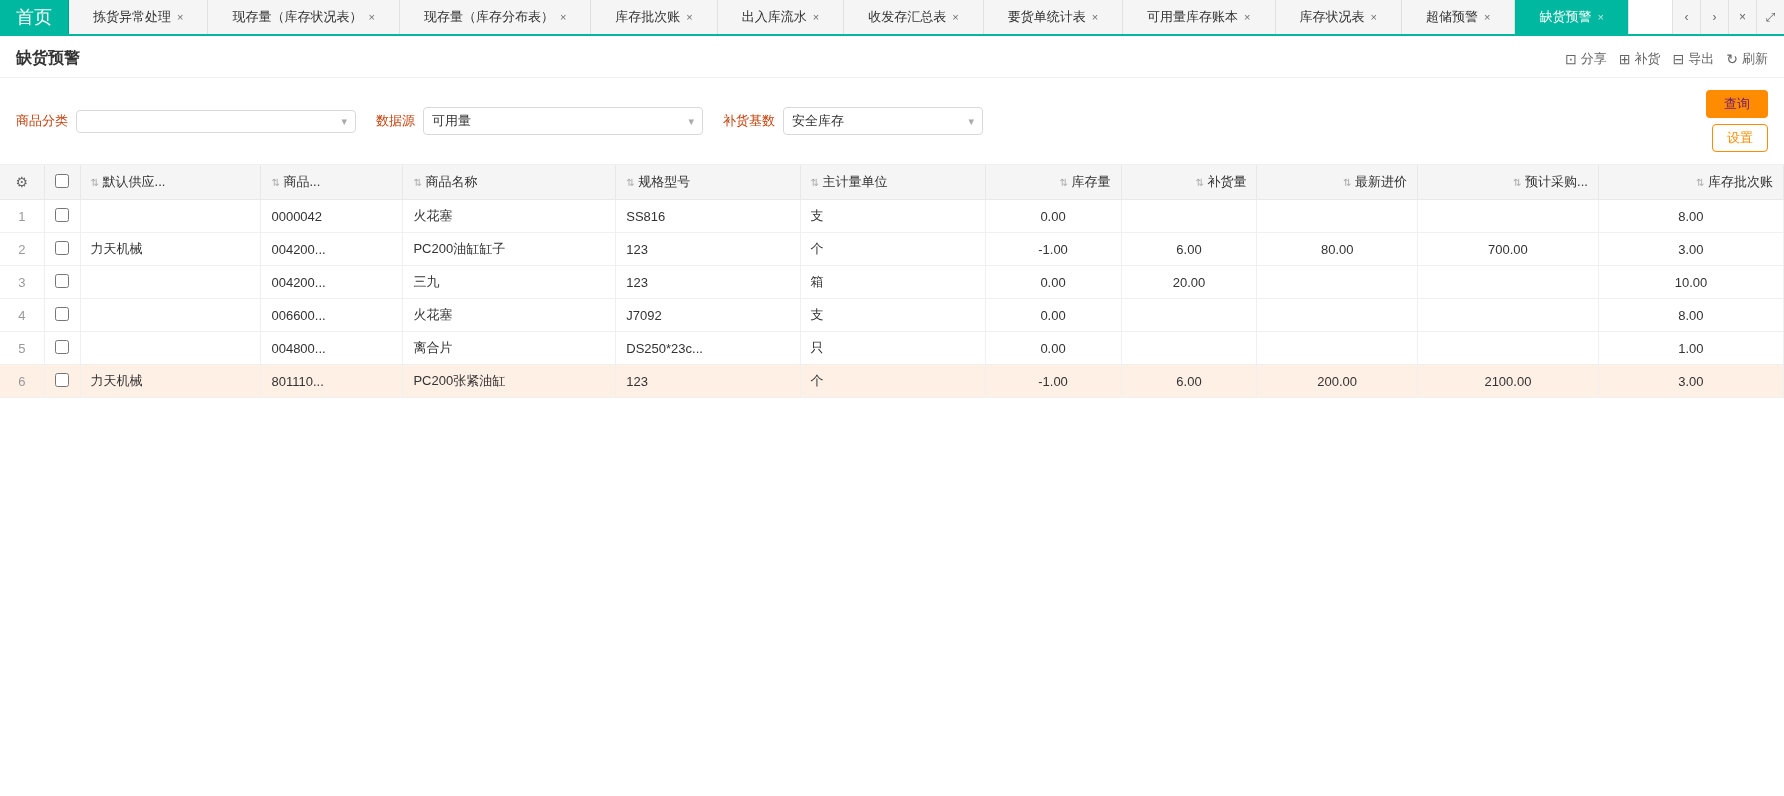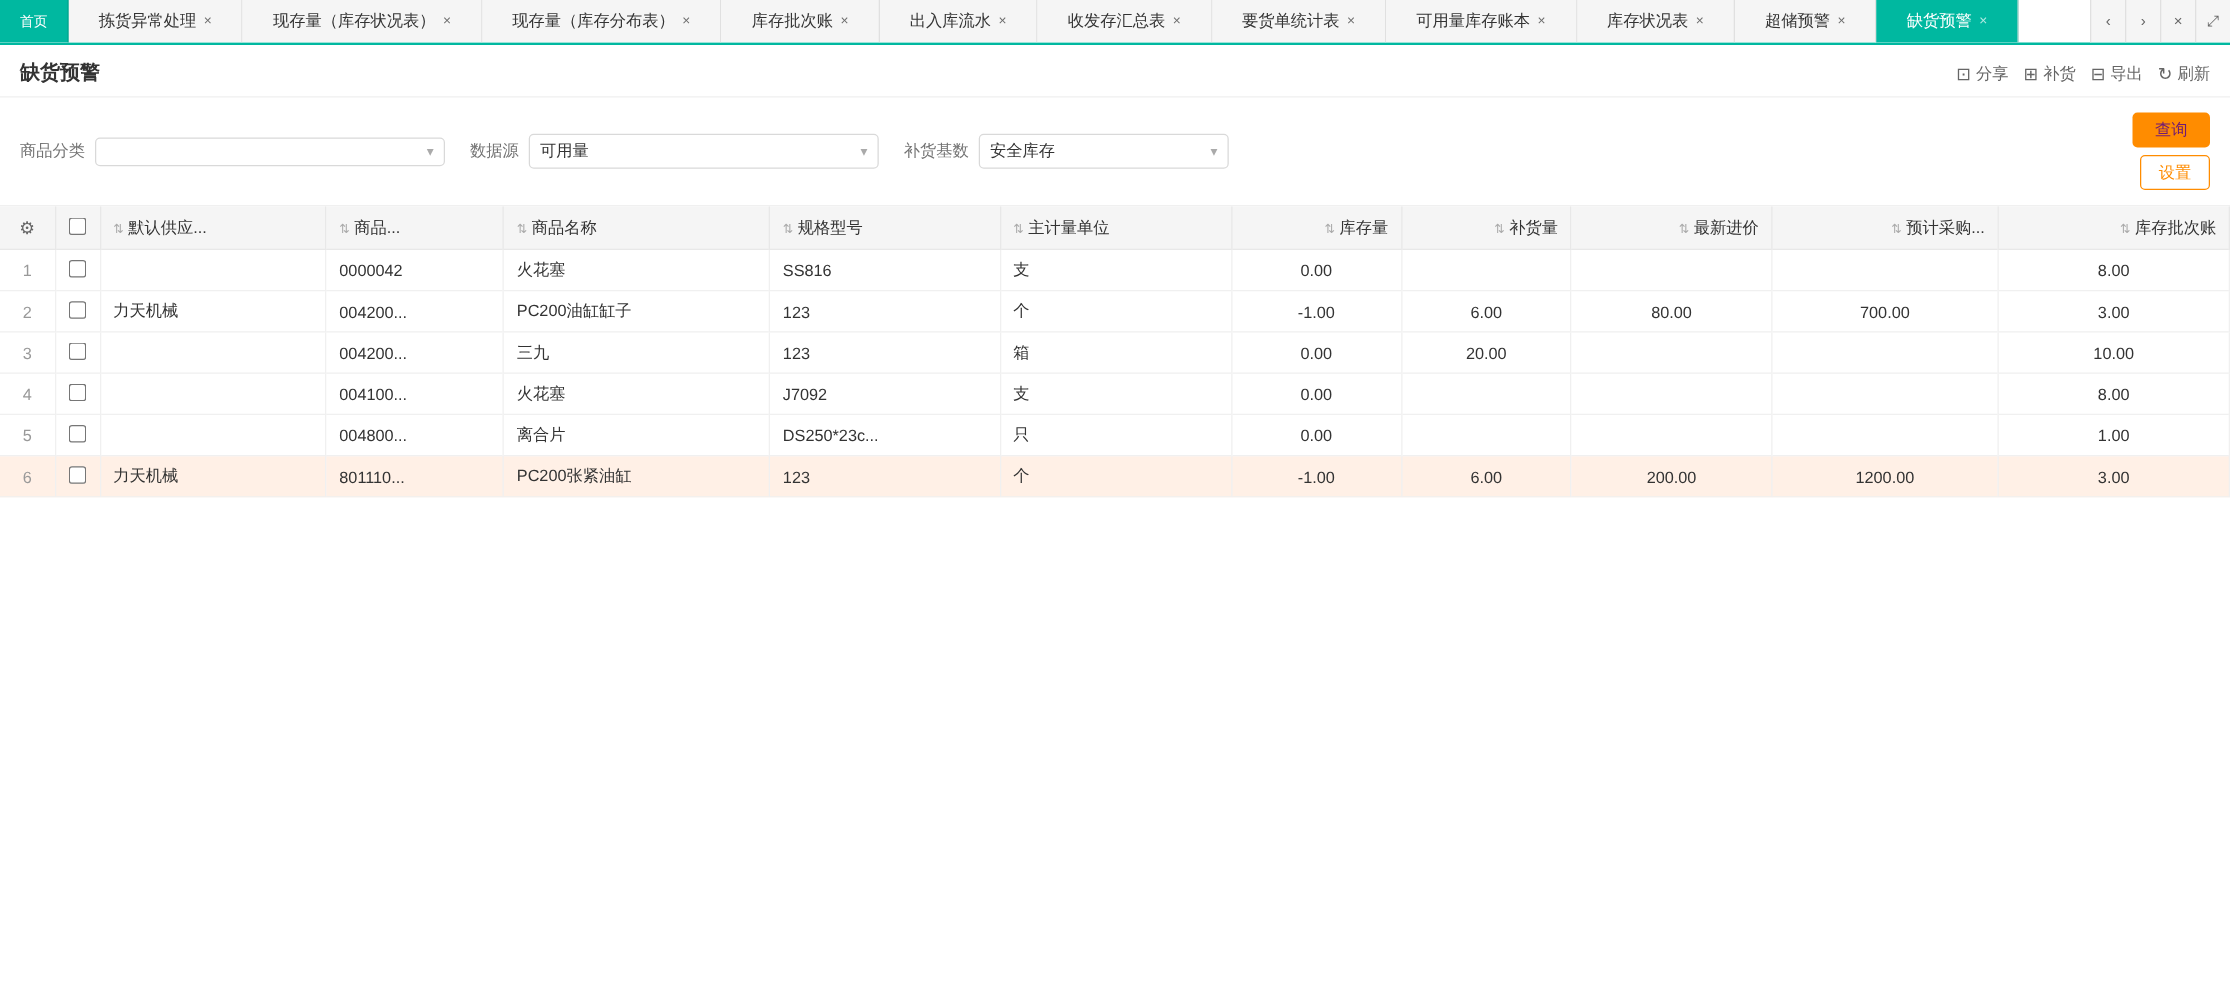--- a/index.html
+++ b/index.html
@@ -36,21 +36,21 @@
       cursor: pointer;
       opacity: 0.7;
     }
     .tab-home {
       background: #00b8a0;
       color: #fff;
       padding: 0 16px;
       height: 100%;
       display: flex;
       align-items: center;
-      font-size: 11px;
+      font-size: 18px;
       cursor: pointer;
       border-right: 1px solid #009e88;
       justify-content: flex-end;
     }
     .tab-nav-btns {
       display: flex;
       align-items: center;
       margin-left: auto;
       height: 100%;
     }
@@ -109,21 +109,21 @@
       padding: 12px 16px;
       gap: 20px;
       border-bottom: 1px solid #f0f0f0;
     }
     .filter-group {
       display: flex;
       align-items: center;
       gap: 8px;
     }
     .filter-label {
-      color: #737373;
+      color: #c2410c;
       white-space: nowrap;
       font-size: 13px;
     }
     .filter-select {
       display: flex;
       align-items: center;
       border: 1px solid #d9d9d9;
       border-radius: 4px;
       padding: 4px 8px;
       min-width: 200px;
@@ -441,21 +441,21 @@
       <td class="num"></td>
       <td class="num"></td>
       <td class="num">10.00</td>
     </tr>
           <tr>
       <td style="text-align:center;color:#999;">4</td>
       <td style="text-align:center;">
         <input type="checkbox" class="checkbox" style="">
       </td>
       <td></td>
-      <td>004100...</td>
+      <td>006600...</td>
       <td>火花塞</td>
       <td>J7092</td>
       <td>支</td>
       <td class="num">0.00</td>
       <td class="num"></td>
       <td class="num"></td>
       <td class="num"></td>
       <td class="num">8.00</td>
     </tr>
           <tr>
@@ -480,20 +480,20 @@
         <input type="checkbox" class="checkbox" style="">
       </td>
       <td>力天机械</td>
       <td>801110...</td>
       <td>PC200张紧油缸</td>
       <td>123</td>
       <td>个</td>
       <td class="num">-1.00</td>
       <td class="num">6.00</td>
       <td class="num">200.00</td>
-      <td class="num">1200.00</td>
+      <td class="num">2100.00</td>
       <td class="num">3.00</td>
     </tr>
         </tbody>
     </table>
   </div>
 
 </div>
 
 </body></html>

